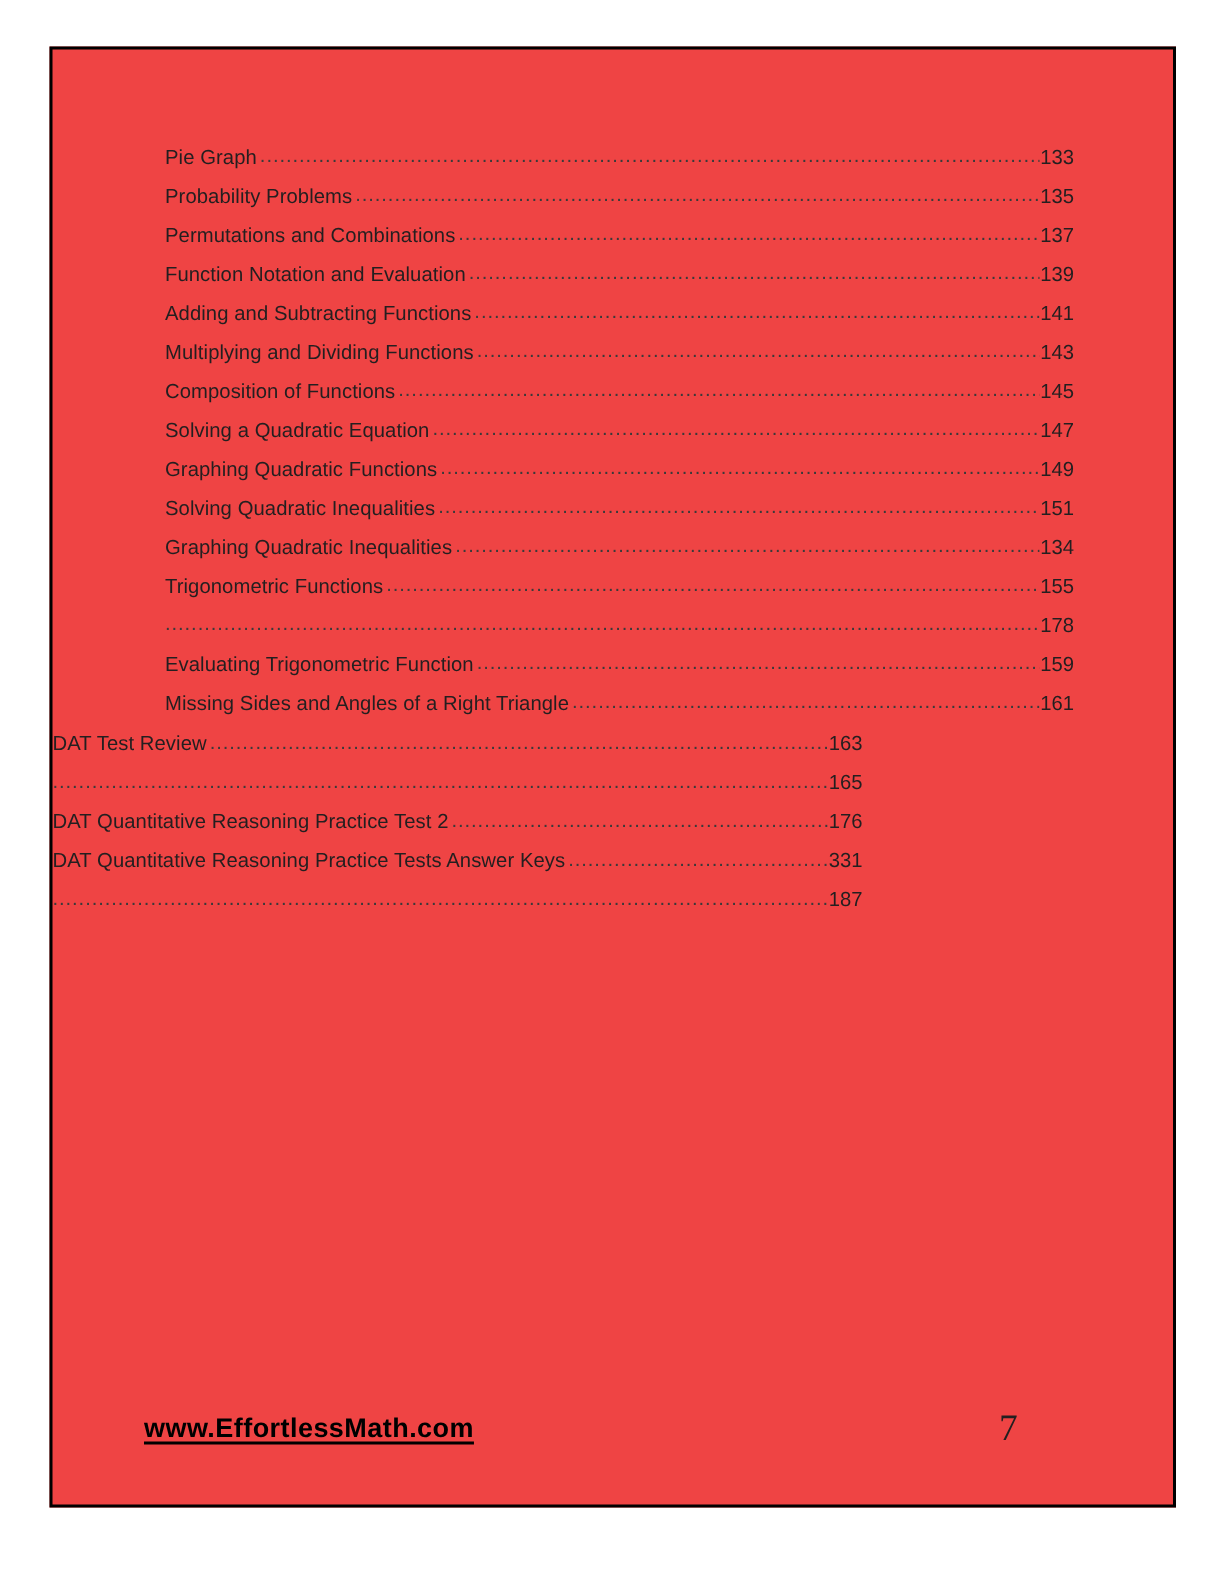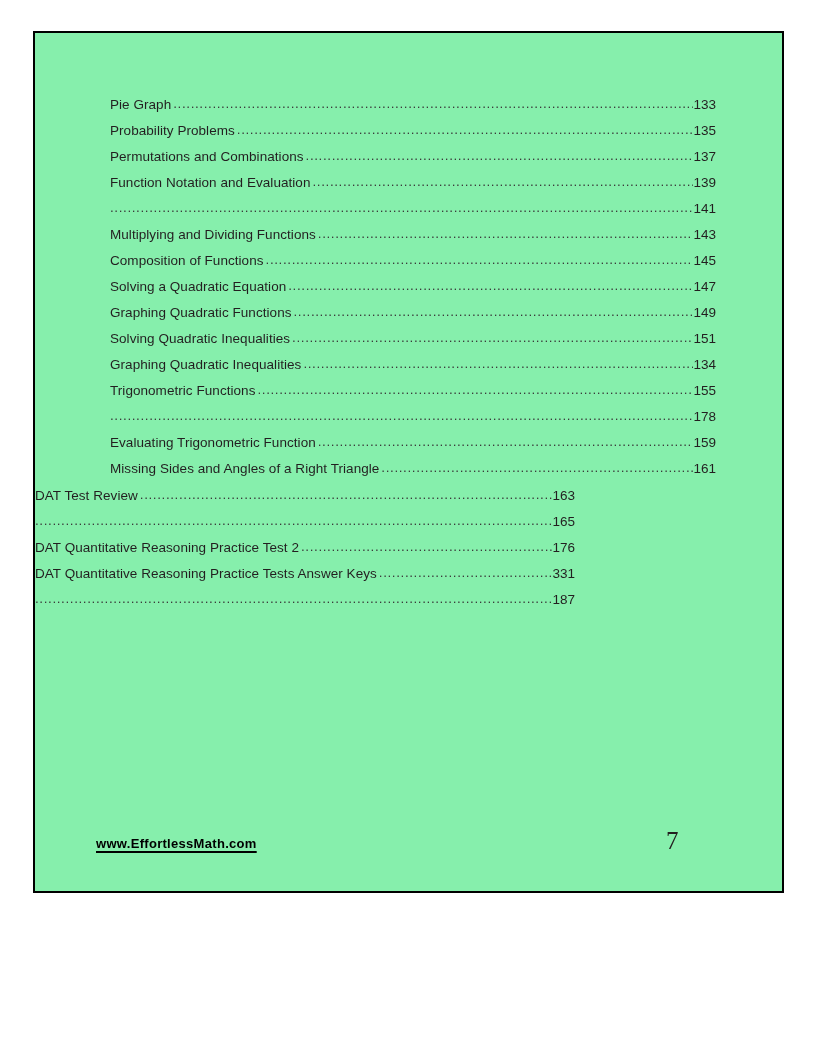--- a/index.html
+++ b/index.html
@@ -15,24 +15,24 @@
     position: relative;
     overflow: hidden;
   }
 
   
   #page-frame {
     position: absolute;
     left: 33px;
     top: 31px;
     width: 751px;
-    height: 862px;
+    height: 974px;
     border: 2px solid #000000;
     box-sizing: border-box;
-    background: #86efac;
+    background: #ef4444;
   }
 
   
   #toc {
     position: absolute;
     left: 0;
     top: 0;
     right: 0;
   }
 
@@ -98,21 +98,21 @@
     position: absolute;
     left: 0;
     right: 0;
     bottom: 0;
     height: 90px;
   }
   #footer-url {
     position: absolute;
     left: 61px;
     bottom: 40px;
-    font-size: 13px;
+    font-size: 18px;
     font-weight: bold;
     letter-spacing: 0.3px;
     color: #000000;
     text-decoration: underline;
     text-decoration-thickness: 2px;
     text-underline-offset: 3px;
   }
   #footer-pageno {
     position: absolute;
     left: 631px;
@@ -143,20 +143,21 @@
           <span class="title">Permutations and Combinations</span>
           <span class="leader"></span>
           <span class="pageno">137</span>
         </li>
         <li class="toc-entry">
           <span class="title">Function Notation and Evaluation</span>
           <span class="leader"></span>
           <span class="pageno">139</span>
         </li>
         <li class="toc-entry">
+          <span class="title">Adding and Subtracting Functions</span>
           <span class="leader"></span>
           <span class="pageno">141</span>
         </li>
         <li class="toc-entry">
           <span class="title">Multiplying and Dividing Functions</span>
           <span class="leader"></span>
           <span class="pageno">143</span>
         </li>
         <li class="toc-entry">
           <span class="title">Composition of Functions</span>

